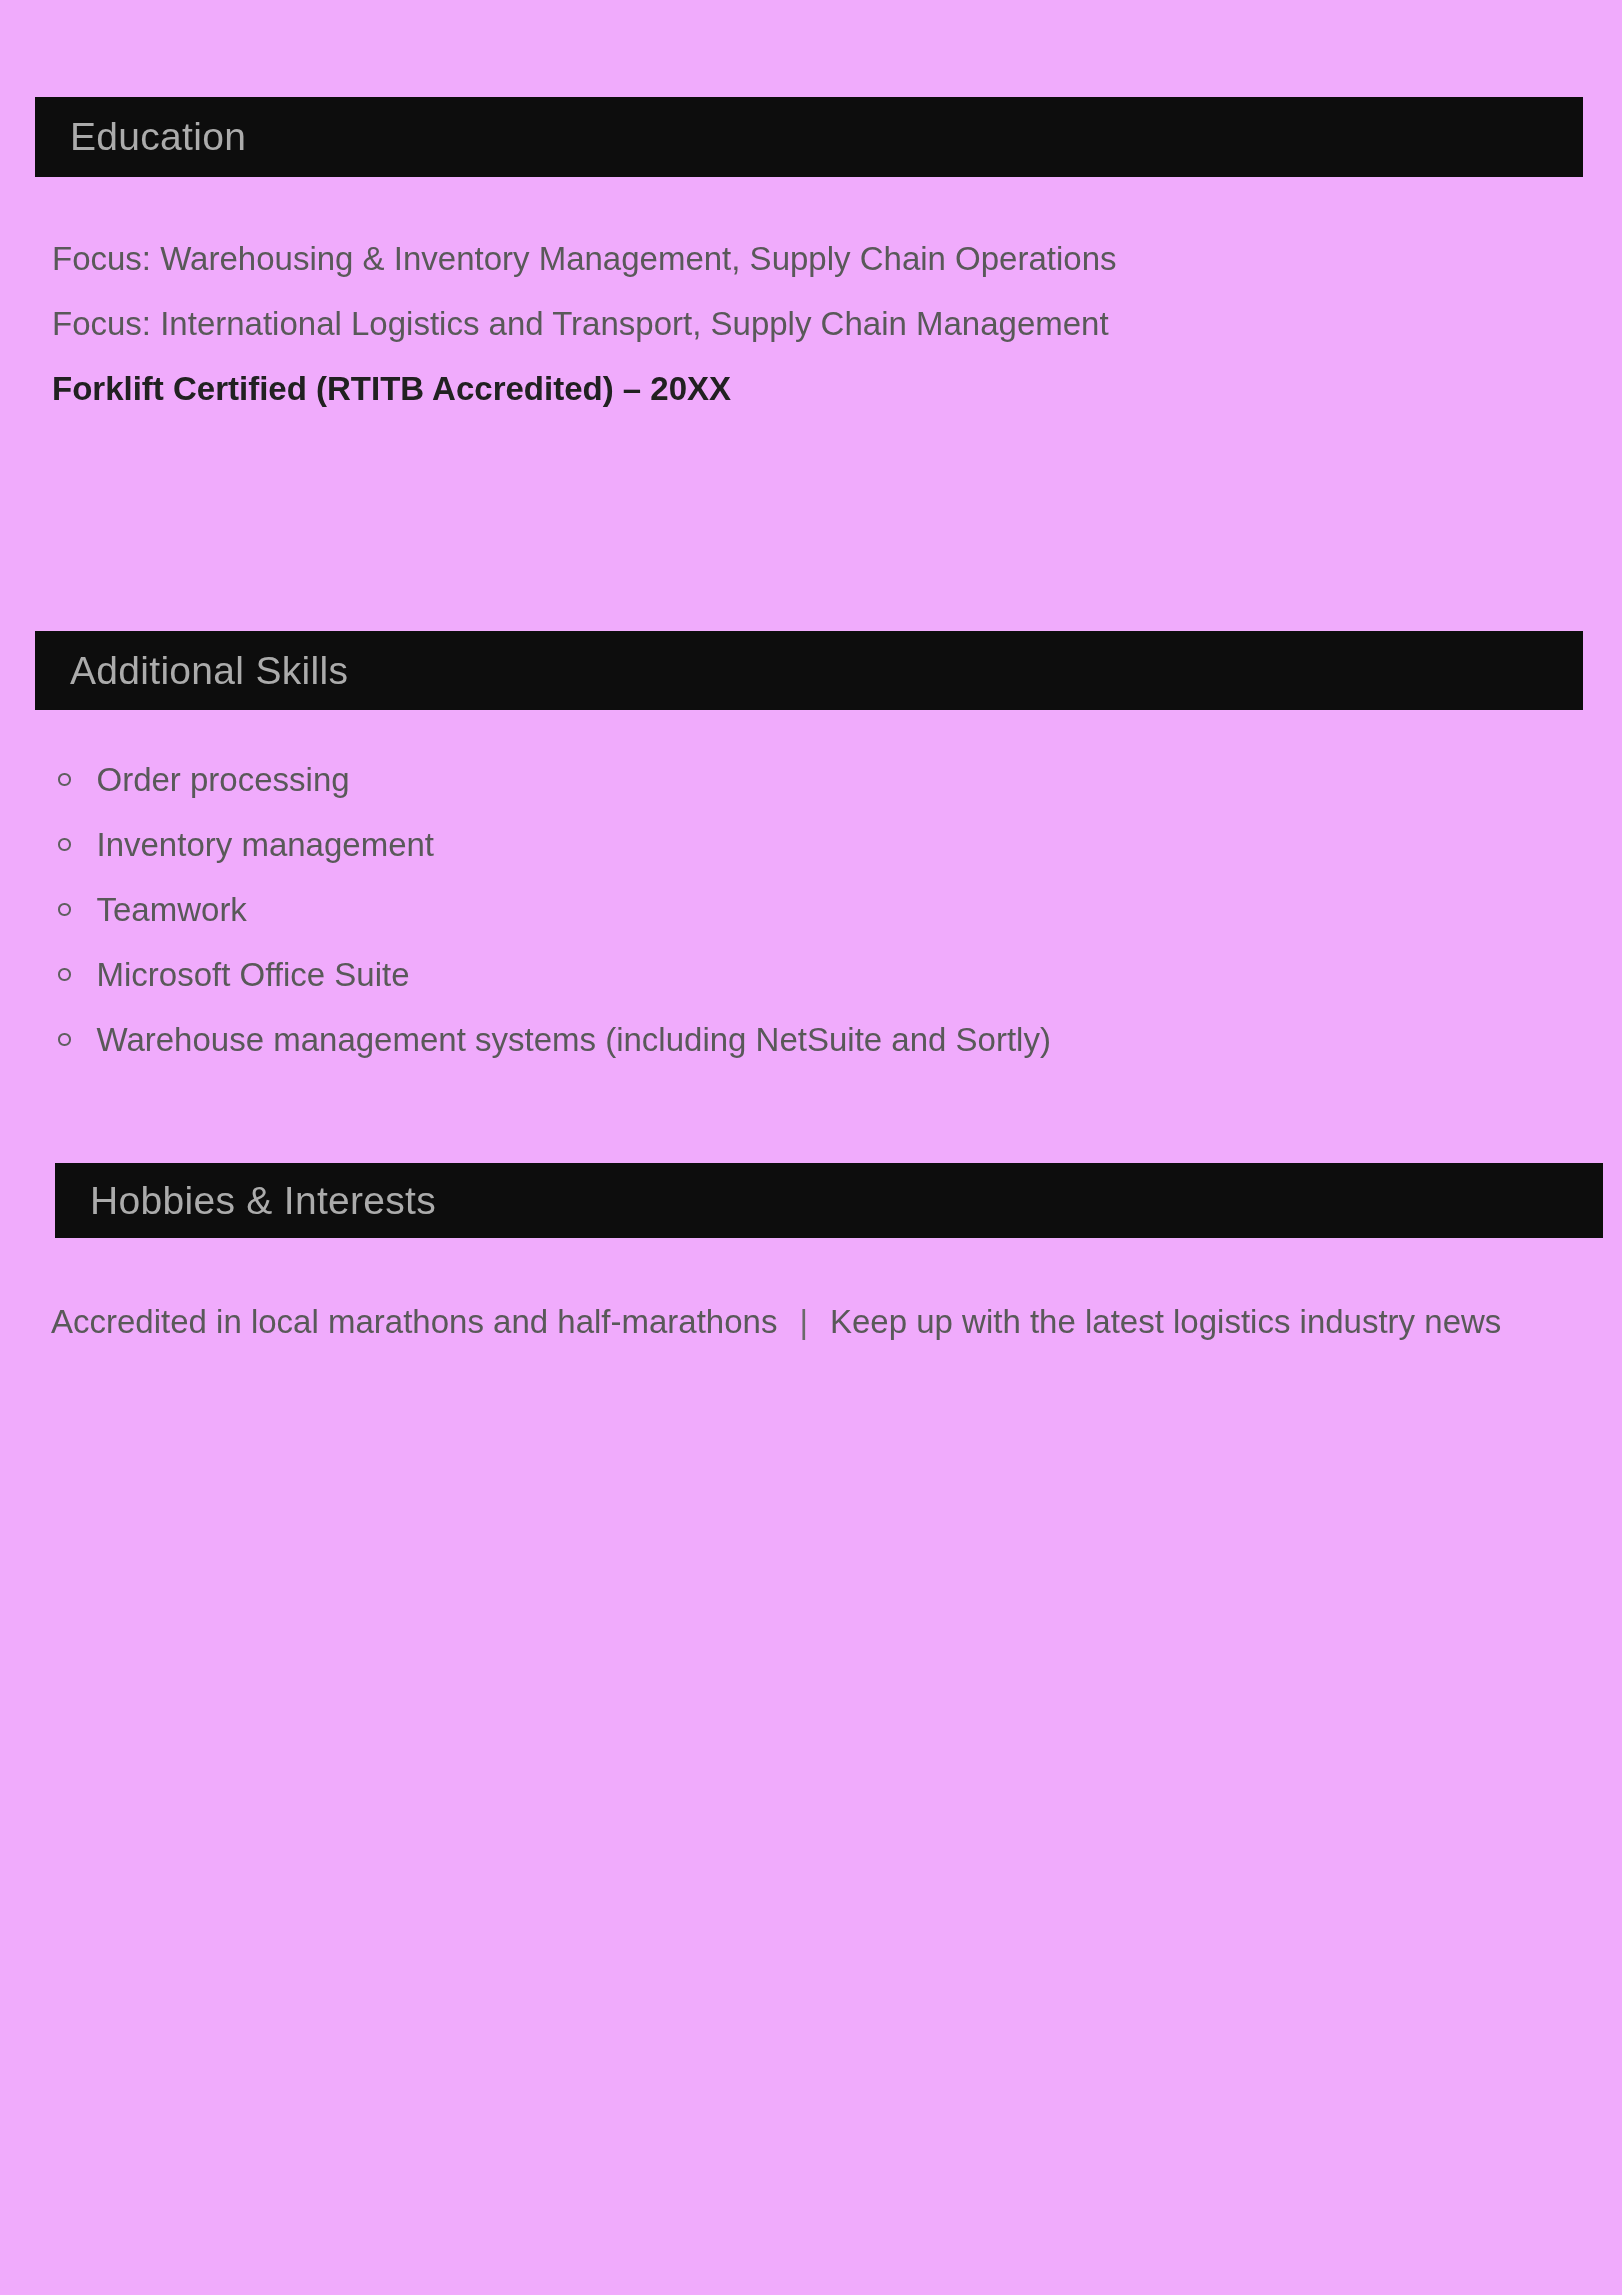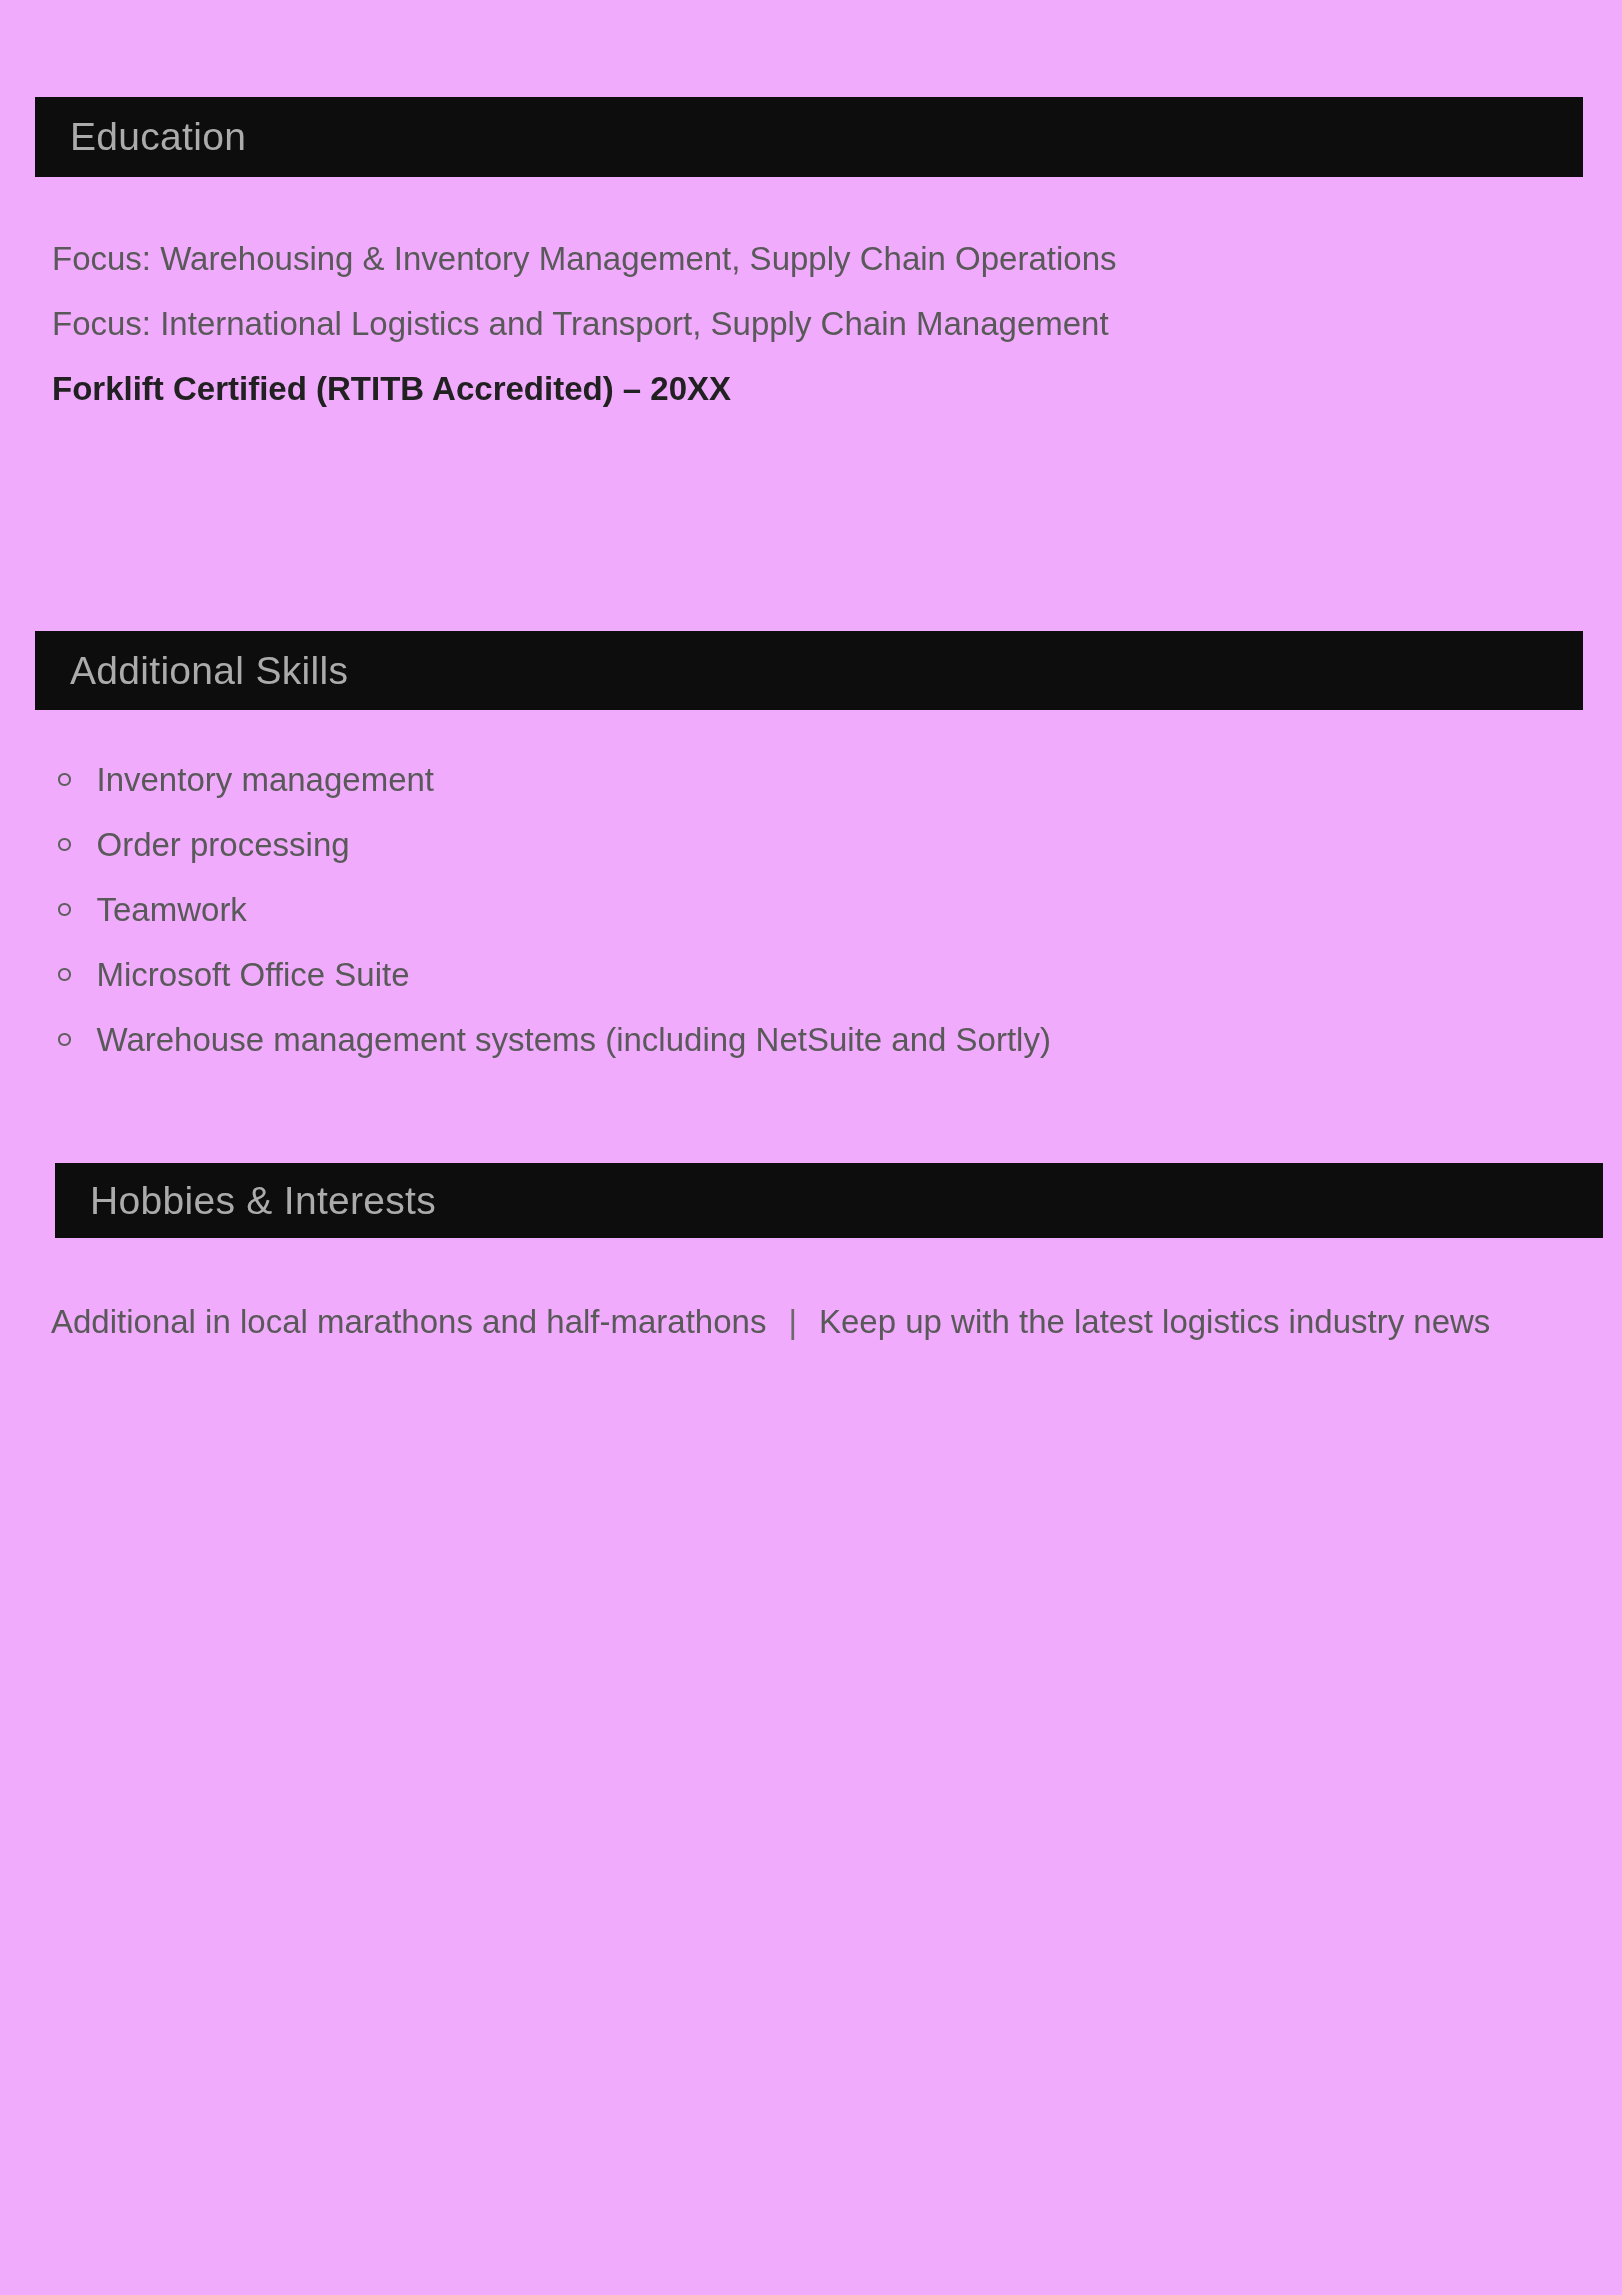--- a/index.html
+++ b/index.html
@@ -115,44 +115,44 @@
     <p class="line bold">Forklift Certified (RTITB Accredited) – 20XX</p>
   </div>
 
   <div class="section-bar" id="bar-skills">
     <span class="section-title">Additional Skills</span>
   </div>
 
   <ul class="skills-list">
     <li>
       <span class="bullet-circle"></span>
-      <span>Inventory management</span>
+      <span>Order processing</span>
     </li>
     <li>
       <span class="bullet-circle"></span>
-      <span>Order processing</span>
+      <span>Inventory management</span>
     </li>
     <li>
       <span class="bullet-circle"></span>
       <span>Teamwork</span>
     </li>
     <li>
       <span class="bullet-circle"></span>
       <span>Microsoft Office Suite</span>
     </li>
     <li>
       <span class="bullet-circle"></span>
       <span>Warehouse management systems (including NetSuite and Sortly)</span>
     </li>
   </ul>
 
   <div class="section-bar" id="bar-hobbies">
     <span class="section-title">Hobbies &amp; Interests</span>
   </div>
 
   <div class="hobbies-line">
-    <span>Additional in local marathons and half-marathons</span>
+    <span>Accredited in local marathons and half-marathons</span>
     <span class="hobbies-sep">|</span>
     <span>Keep up with the latest logistics industry news</span>
   </div>
 
 </div>
 
 
 </body></html>

